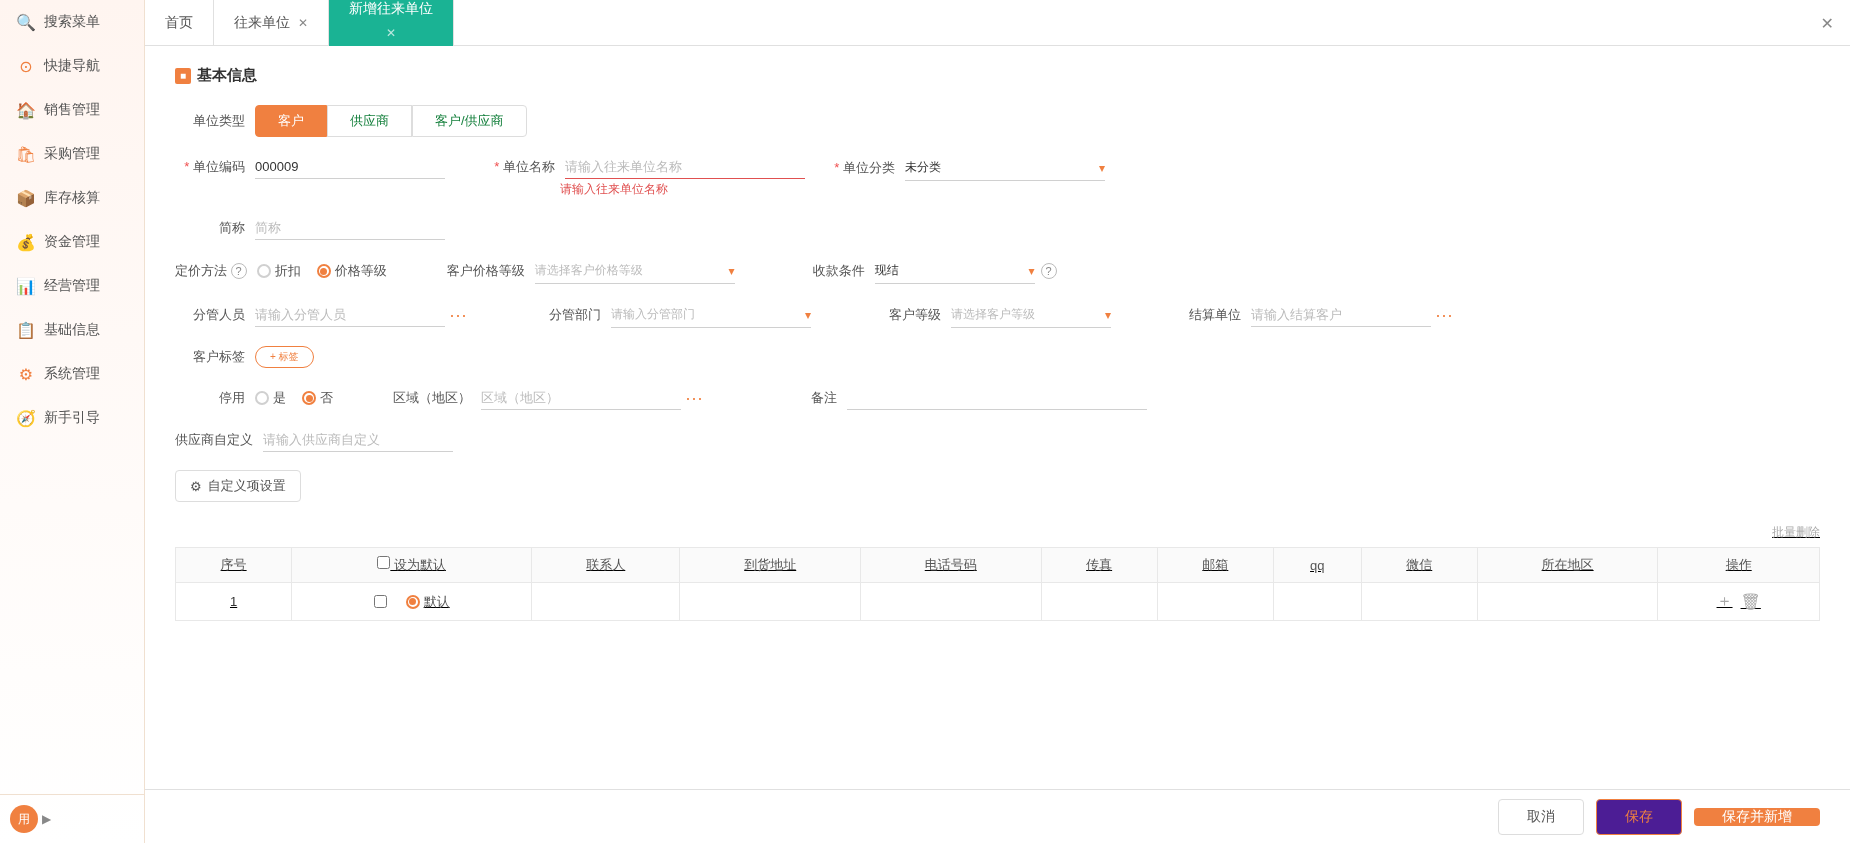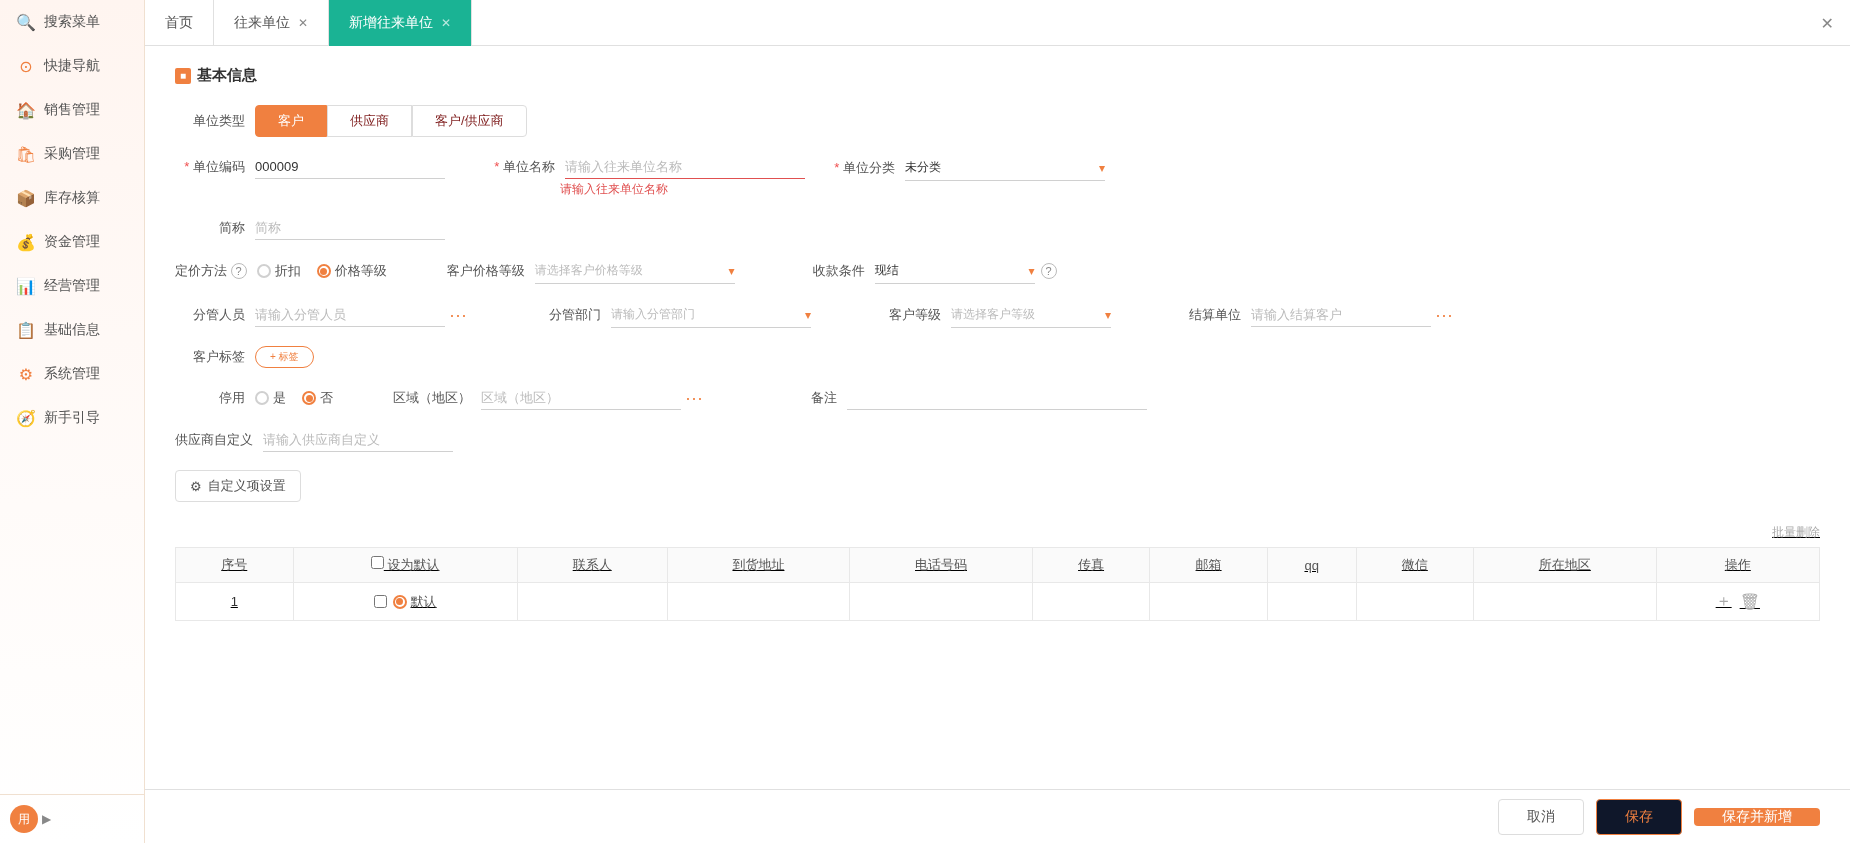--- a/index.html
+++ b/index.html
@@ -69,20 +69,21 @@
       padding: 0 20px;
       font-size: 14px;
       cursor: pointer;
       color: #555;
       border-right: 1px solid #e0e0e0;
       gap: 8px;
     }
     .tab.active {
       background: #1ab394;
       color: white;
+      flex-direction: column;
     }
     .tab-close {
       font-size: 12px;
       opacity: 0.7;
       cursor: pointer;
     }
     .tab-close-btn {
       position: absolute;
       right: 16px;
       top: 50%;
@@ -171,21 +172,21 @@
     .type-btn-group {
       display: flex;
       gap: 0;
     }
     .type-btn {
       padding: 6px 22px;
       border: 1px solid #ddd;
       cursor: pointer;
       font-size: 13px;
       background: white;
-      color: #7f1d1d;
+      color: #15803d;
     }
     .type-btn:first-child { border-radius: 4px 0 0 4px; }
     .type-btn:last-child { border-radius: 0 4px 4px 0; }
     .type-btn.active {
       background: #f08040;
       color: white;
       border-color: #f08040;
     }
 
     
@@ -311,21 +312,21 @@
       border-radius: 4px;
       background: white;
       cursor: pointer;
       font-size: 14px;
       color: #555;
     }
     .btn-save {
       padding: 8px 28px;
       border: 1px solid #f08040;
       border-radius: 4px;
-      background: #0f172a;
+      background: #4c1d95;
       cursor: pointer;
       font-size: 14px;
       color: #f08040;
     }
     .btn-save-new {
       padding: 0 28px;
       border-radius: 4px;
       background: #f08040;
       border: none;
       cursor: pointer;
@@ -611,21 +612,21 @@
             <th>qq</th>
             <th>微信</th>
             <th>所在地区</th>
             <th>操作</th>
           </tr>
         </thead>
         <tbody>
           <tr>
             <td>1</td>
             <td>
-              <div style="display:flex;align-items:center;justify-content:center;gap:6px;">
+              <div style="display:flex;align-items:center;justify-content:center;gap:19px;">
                 <input type="checkbox" style="">
                 <div class="radio-item">
                   <div class="radio-circle checked"></div>
                   <span>默认</span>
                 </div>
               </div>
             </td>
             <td></td>
             <td></td>
             <td></td>

